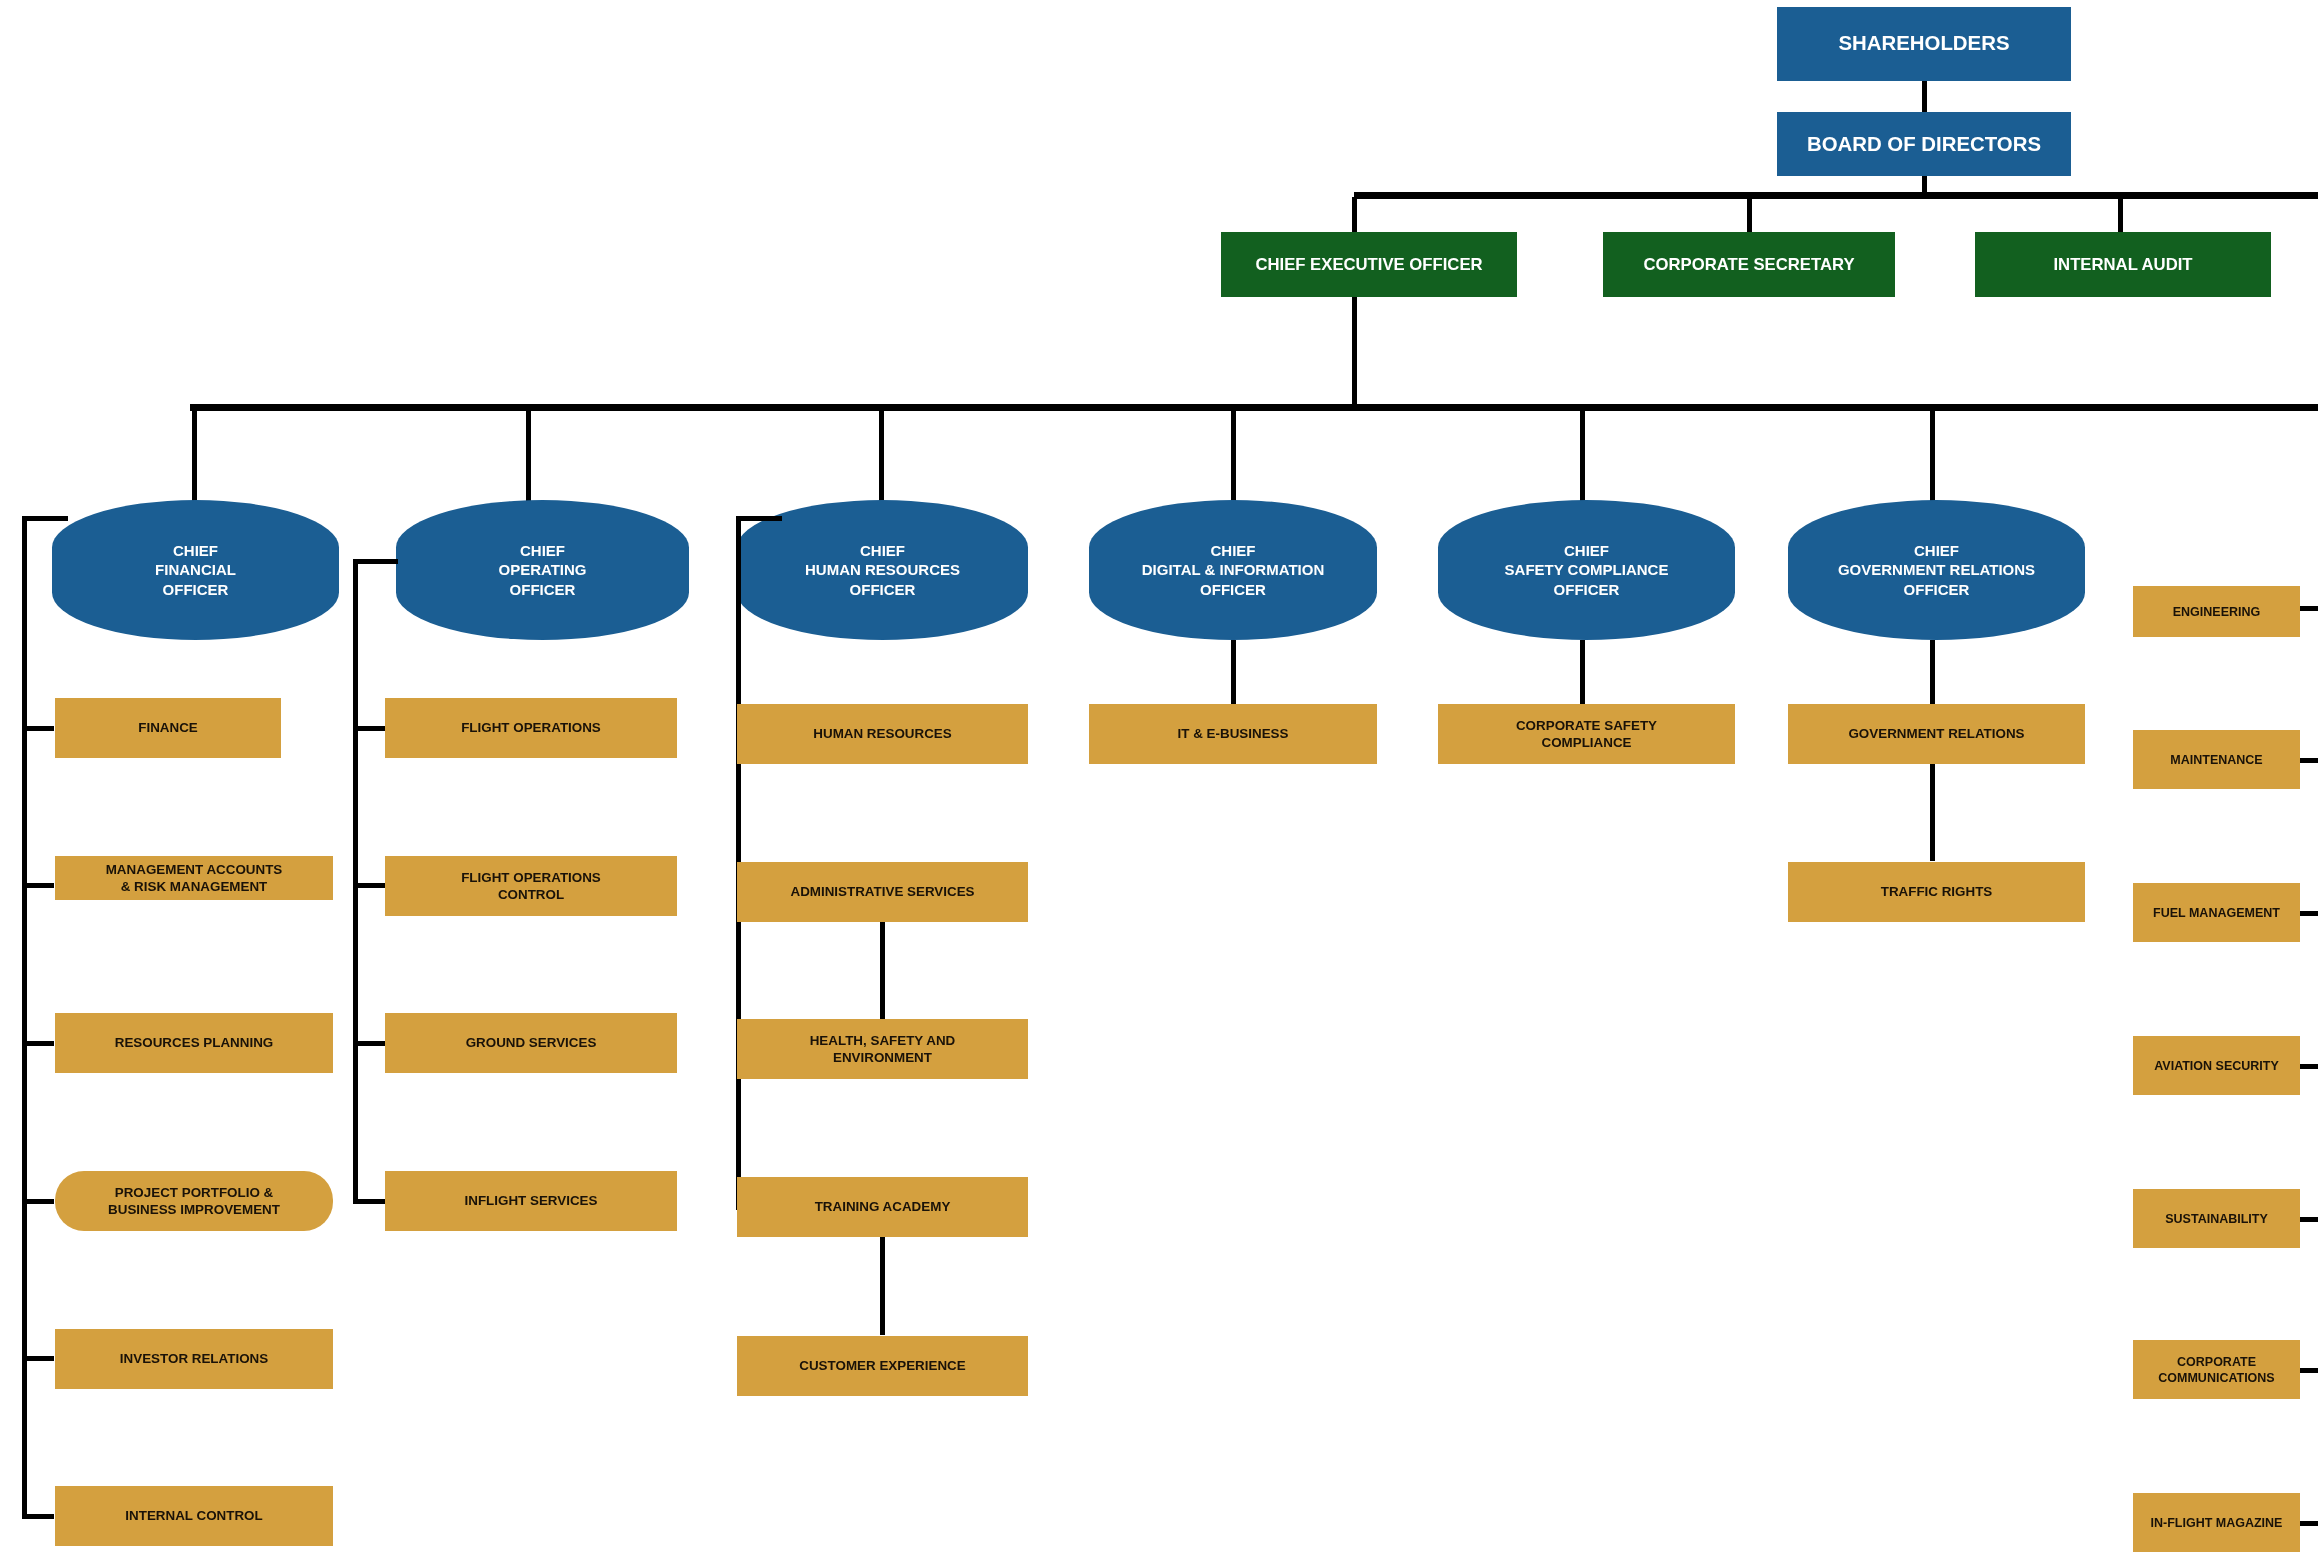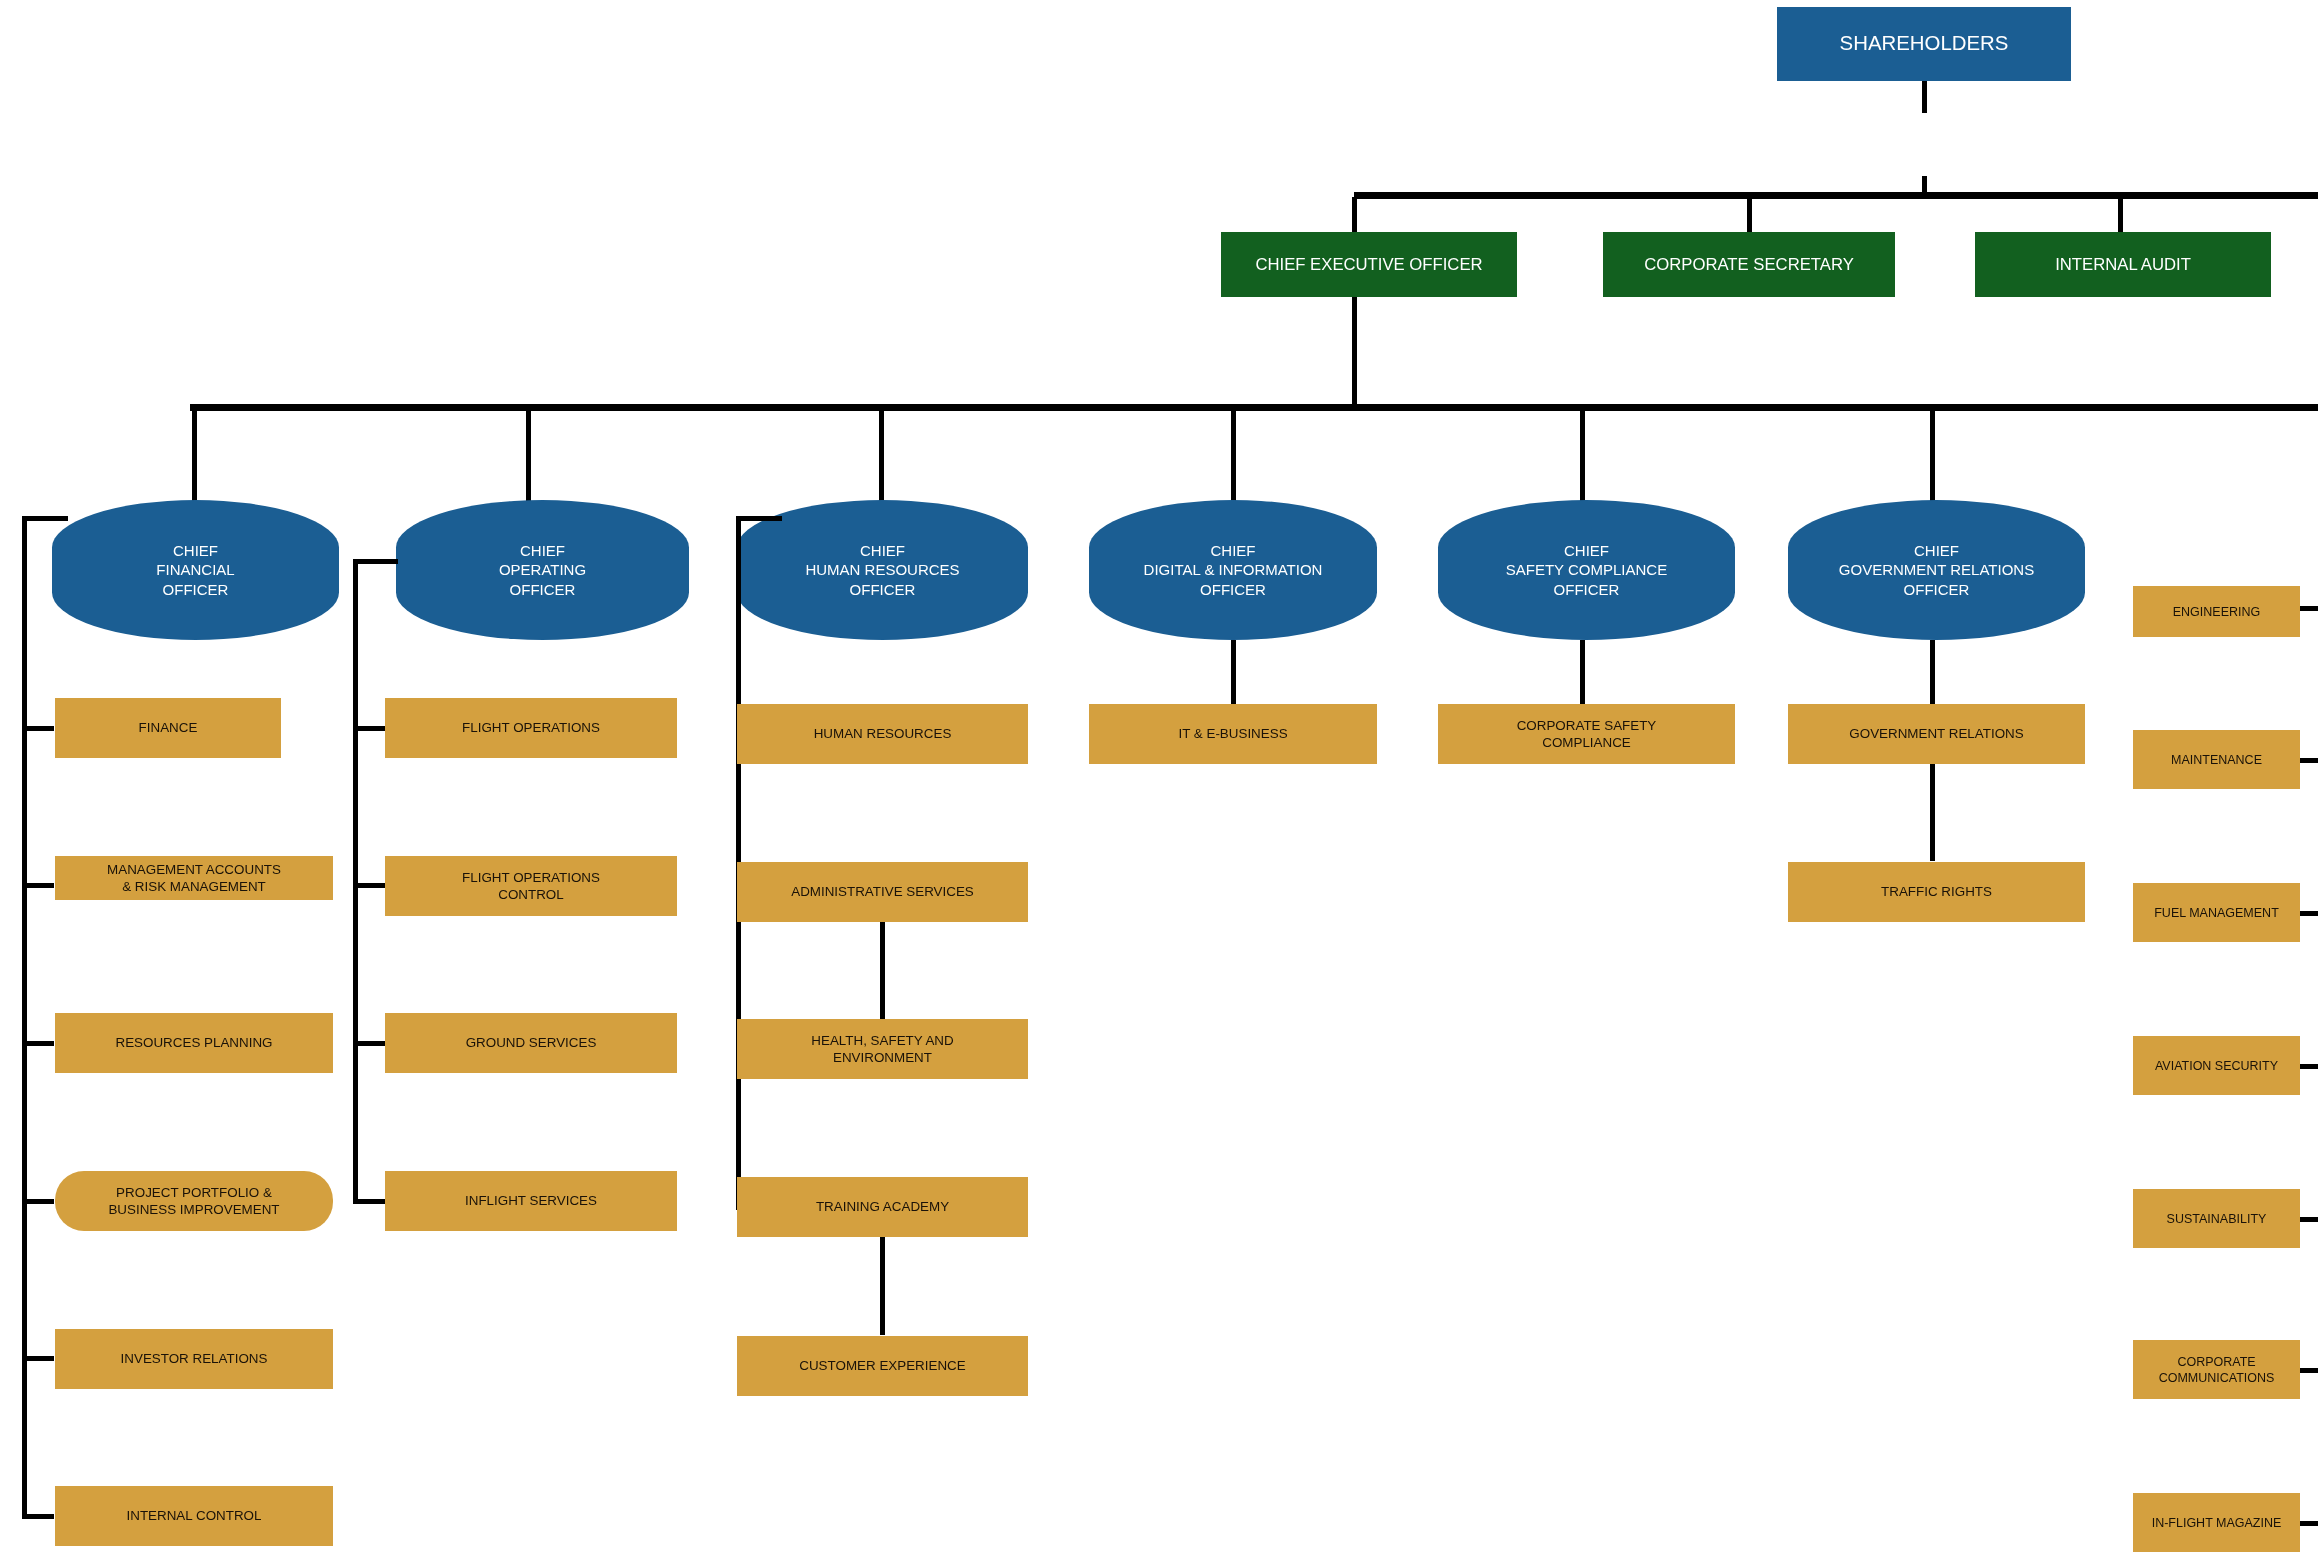--- a/index.html
+++ b/index.html
@@ -5,30 +5,33 @@
   html,body{margin:0;padding:0;background:#ffffff;}
   #stage{position:relative;width:2782px;height:1565px;background:#fff;
          font-family:"Liberation Sans",sans-serif;overflow:hidden;}
   .box{position:absolute;box-sizing:border-box;display:flex;align-items:center;
        justify-content:center;text-align:center;line-height:1.28;}
   .blue{background:#1b5e93;color:#ffffff;font-weight:400;}
   .green{background:#12601f;color:#ffffff;font-weight:400;}
   .gold{background:#d4a03f;color:#1a1208;font-weight:400;}
   .oval{background:#1b5e93;color:#ffffff;border-radius:50% / 34%;}
   .ln{position:absolute;background:#000000;}
-  .lbl{display:block;width:100%;padding:0 11px;box-sizing:border-box;}
+  .lbl{display:block;width:100%;padding:0 11px;box-sizing:border-box;font-weight:bold;}
 </style>
 </head>
 <body>
 
 <div id="stage">
     <div class="box blue" style="left:1777px;top:6.5px;width:294px;height:74px;font-size:20.4px;">
       <div class="lbl">SHAREHOLDERS</div>
     </div>
     <div class="ln" style="left:1922px;top:81px;width:4.6px;height:32px;"></div>
+    <div class="box blue" style="left:1777px;top:112px;width:294px;height:64px;font-size:20.4px;">
+      <div class="lbl">BOARD OF DIRECTORS</div>
+    </div>
     <div class="ln" style="left:1922px;top:176px;width:4.6px;height:20.4px;"></div>
     <div class="ln" style="left:1354px;top:192px;width:1170px;height:7.4px;"></div>
     <div class="ln" style="left:1352px;top:197px;width:4.6px;height:37px;"></div>
     <div class="ln" style="left:1747px;top:197px;width:4.6px;height:37px;"></div>
     <div class="ln" style="left:2118px;top:197px;width:4.6px;height:37px;"></div>
     <div class="box green" style="left:1221px;top:232px;width:296px;height:65px;font-size:16.7px;">
       <div class="lbl">CHIEF EXECUTIVE OFFICER</div>
     </div>
     <div class="box green" style="left:1603px;top:232px;width:292px;height:65px;font-size:16.7px;">
       <div class="lbl">CORPORATE SECRETARY</div>

